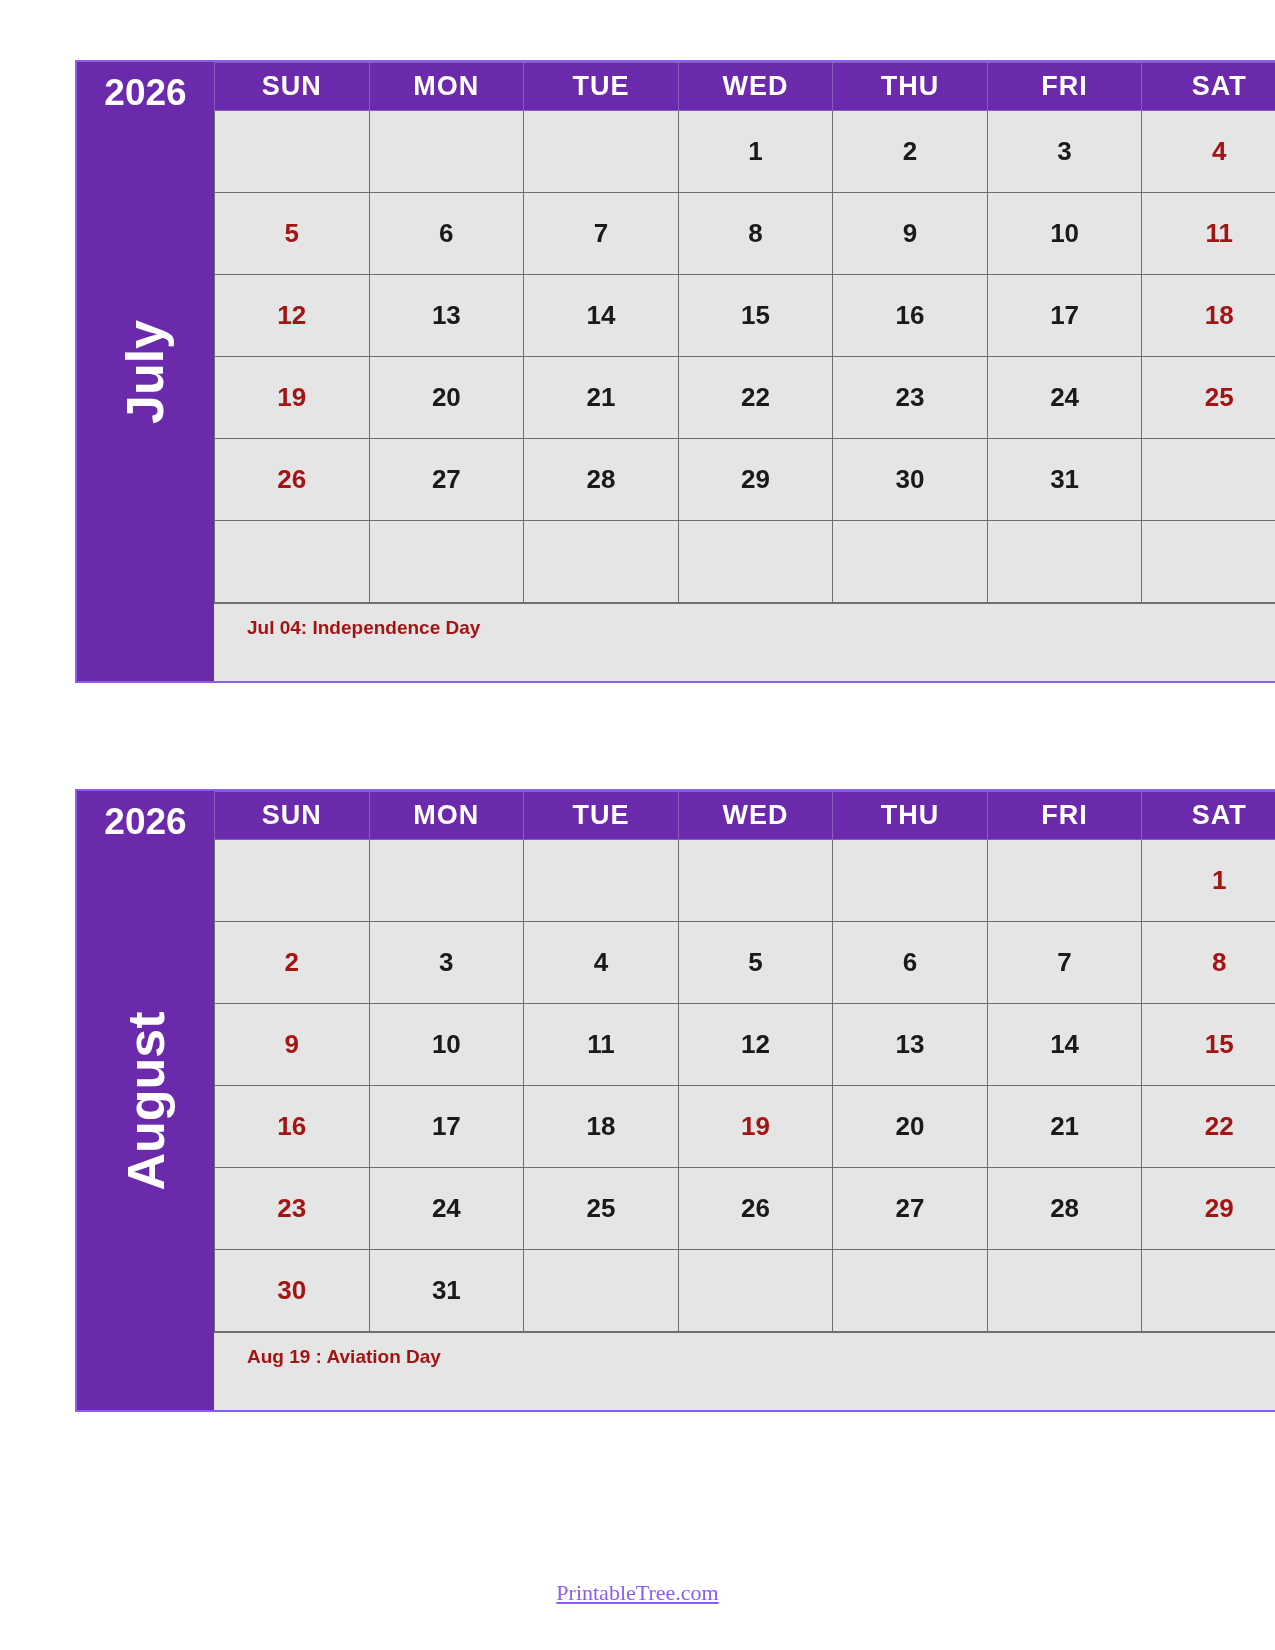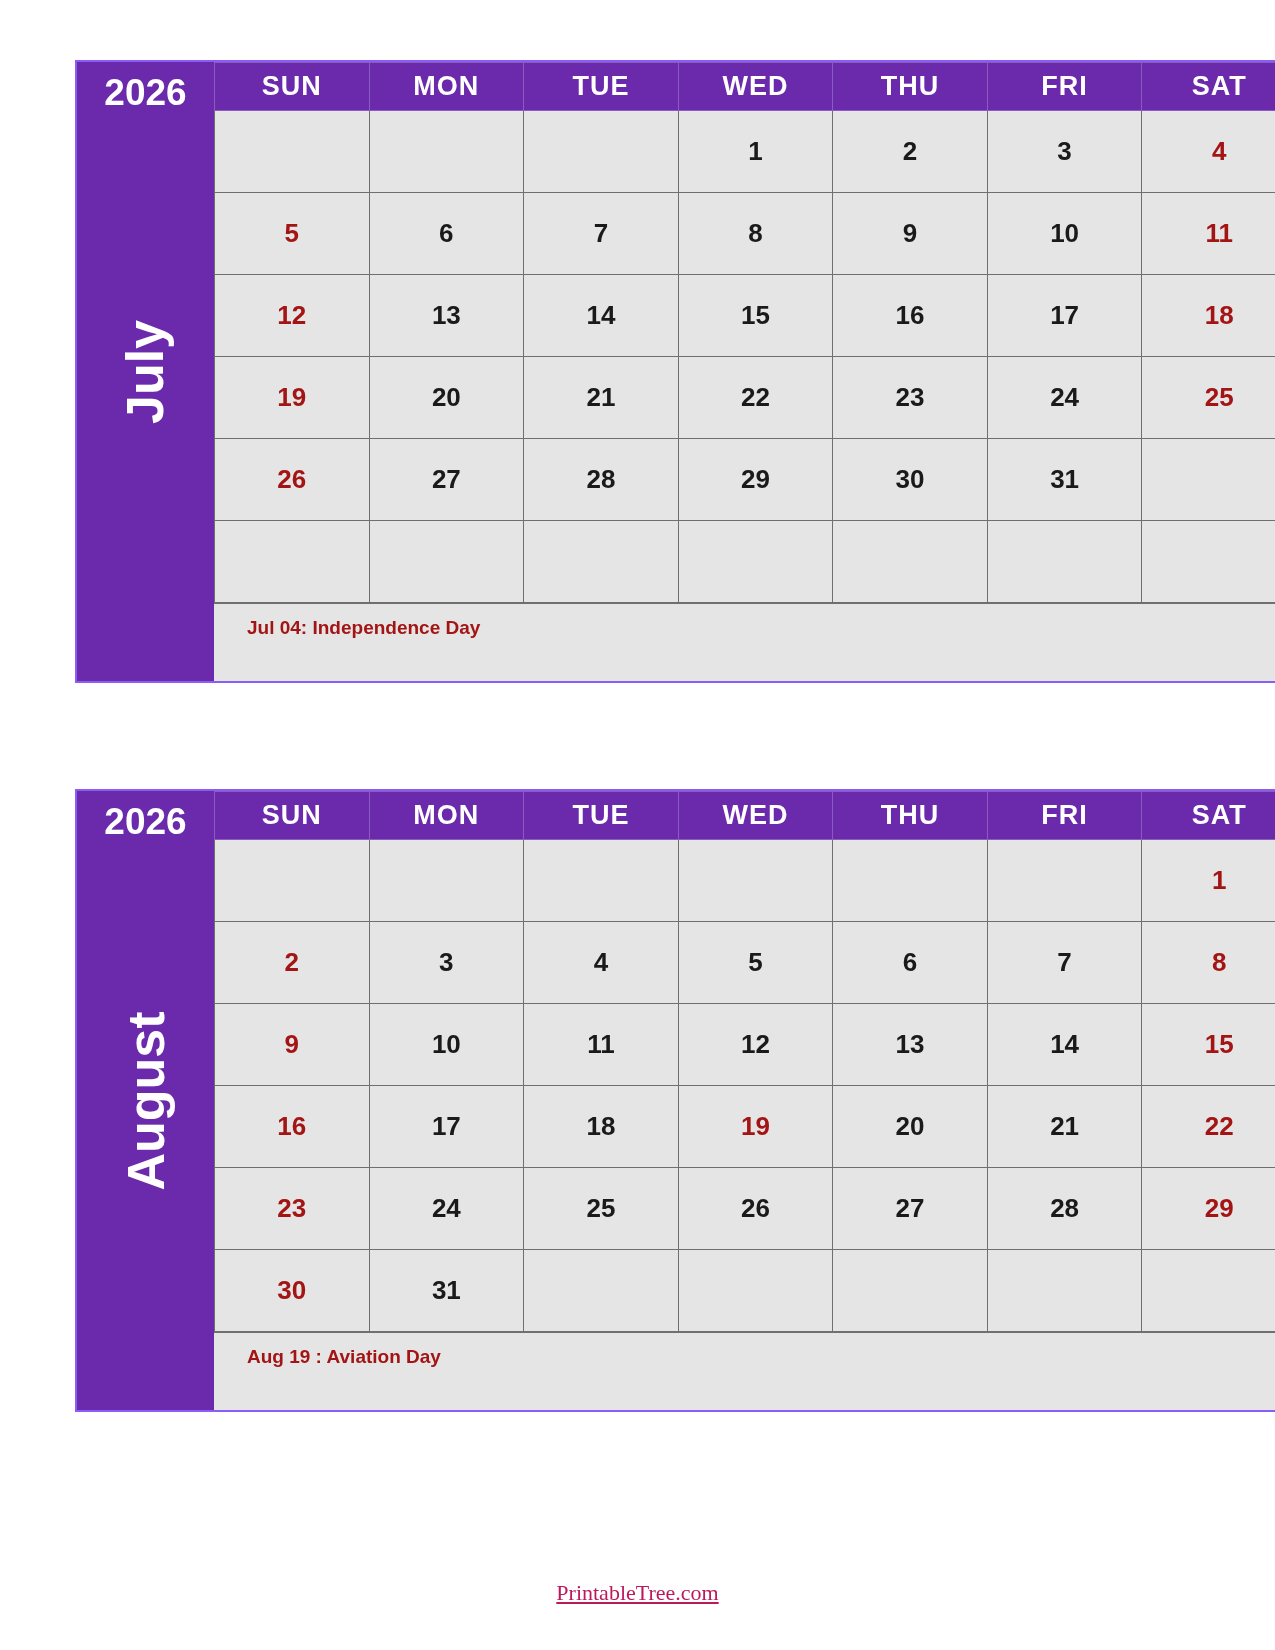--- a/index.html
+++ b/index.html
@@ -123,21 +123,21 @@
   }
 
   .footer {
     position: absolute;
     left: 0;
     right: 0;
     bottom: 44px;
     text-align: center;
   }
   .footer a {
-    color: #be185d;
+    color: #8b5cf6;
     font-size: 22px;
     text-decoration: underline;
     font-family: "Liberation Serif", serif;
   }
 </style>
 </head>
 <body>
 
 <div class="page">
 

